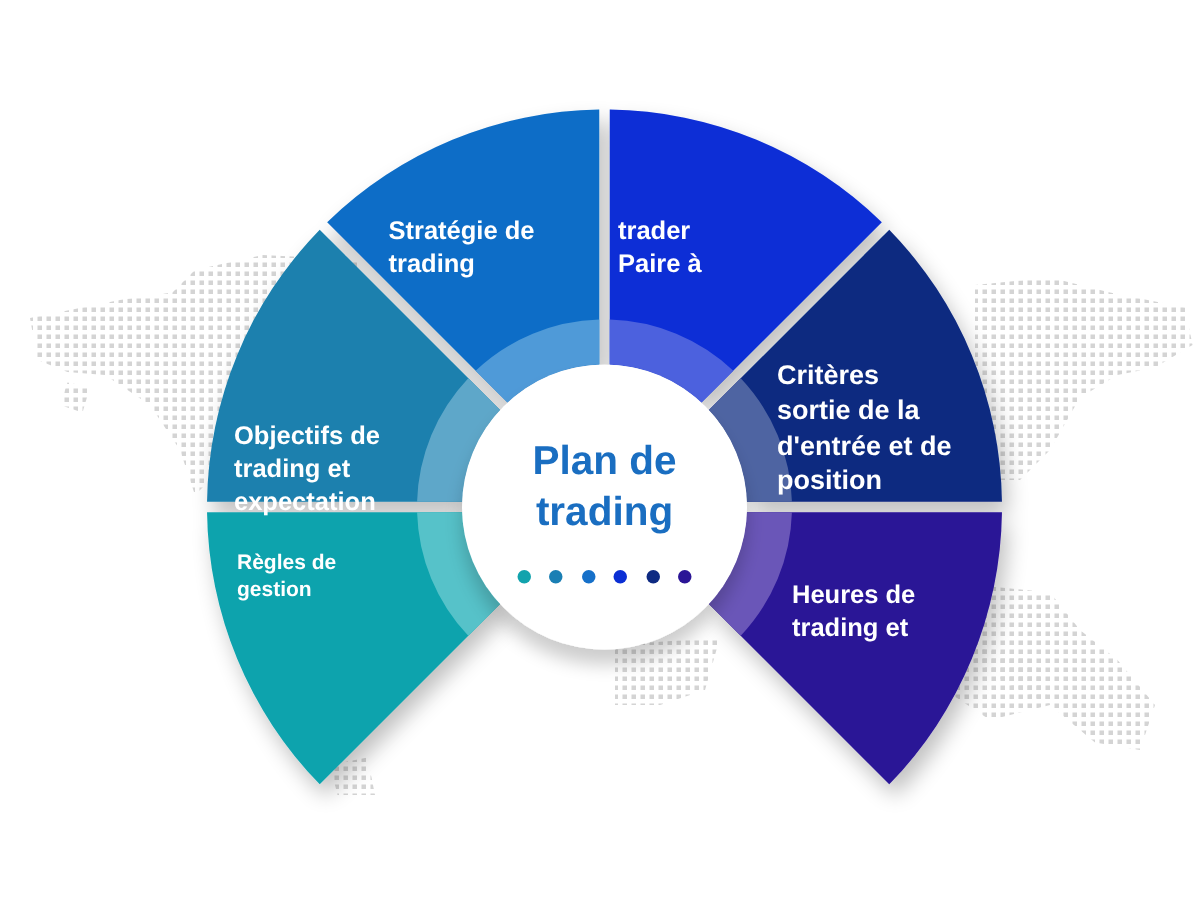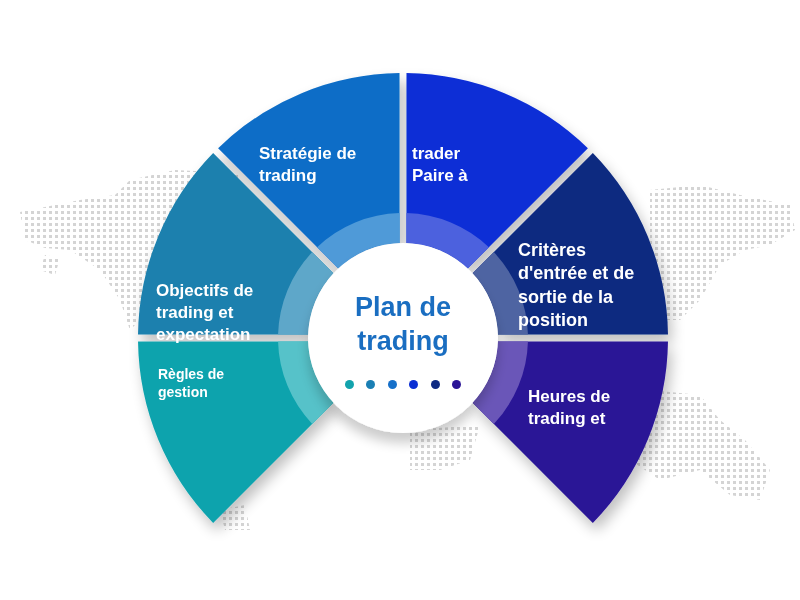--- a/index.html
+++ b/index.html
@@ -85,22 +85,22 @@
       <div class="seg-label" style="left: 259px; top: 143px; width: 140px; font-size: 17px;">
         <span>Stratégie de</span>
         <span>trading</span>
       </div>
       <div class="seg-label" style="left: 412px; top: 143px; width: 120px; font-size: 17px;">
         <span>trader</span>
         <span>Paire à</span>
       </div>
       <div class="seg-label" style="left: 518px; top: 239px; width: 120px; font-size: 18px;">
         <span>Critères</span>
+        <span>sortie de la</span>
         <span>d'entrée et de</span>
-        <span>sortie de la</span>
         <span>position</span>
       </div>
       <div class="seg-label" style="left: 528px; top: 386px; width: 120px; font-size: 17px;">
         <span>Heures de</span>
         <span>trading et</span>
       </div>
     </div>
 
   <div id="center-title">
     <span>Plan de</span>

